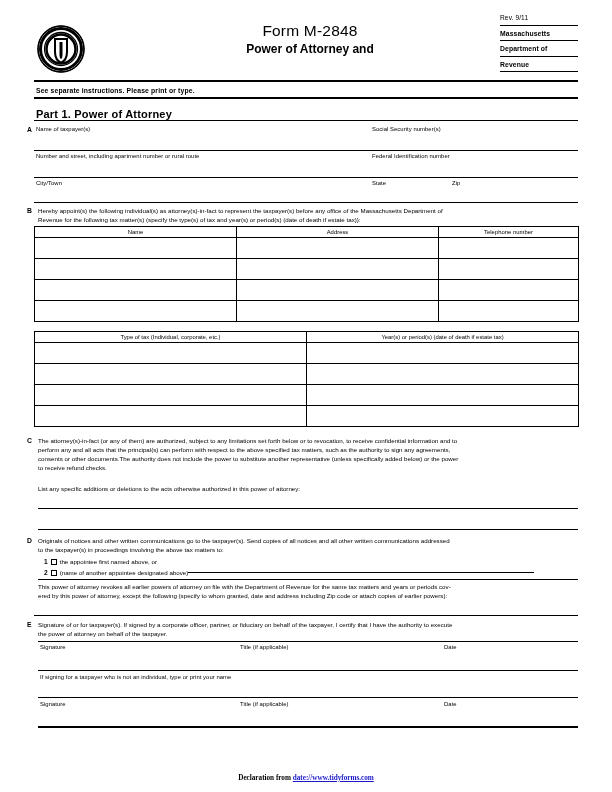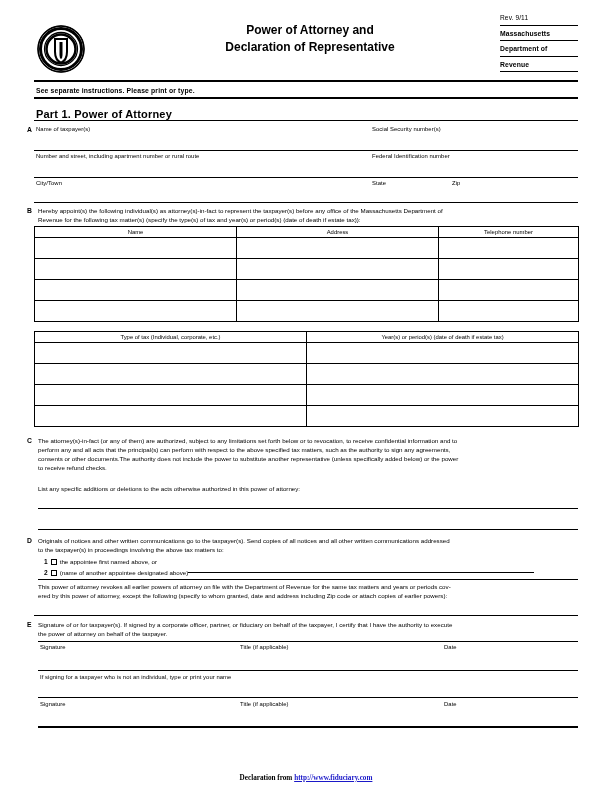--- a/index.html
+++ b/index.html
@@ -179,22 +179,22 @@
       <circle cx="50" cy="50" r="41" fill="none" stroke="#000" stroke-width="6"></circle>
       <circle cx="50" cy="50" r="33" fill="none" stroke="#000" stroke-width="2.5"></circle>
       <circle cx="50" cy="50" r="29" fill="none" stroke="#000" stroke-width="5"></circle>
       <path d="M36 28 L64 28 L64 56 Q64 74 50 80 Q36 74 36 56 Z" fill="#000"></path>
       <path d="M40 32 L60 32 L60 55 Q60 70 50 75 Q40 70 40 55 Z" fill="#fff"></path>
       <path d="M47 36 L53 36 L53 62 Q53 68 50 70 Q47 68 47 62 Z" fill="#000"></path>
       <circle cx="50" cy="50" r="46" fill="none" stroke="#000" stroke-width="2"></circle>
     </svg>
 
     <div class="title-block">
+      <div class="form-number">Form M-2848</div>
       <div class="form-title">Power of Attorney and</div>
-      <div class="form-title">Declaration of Representative</div>
     </div>
 
     <div class="rev-box">
       <div class="rev-row">Rev. 9/11</div>
       <div class="rev-row b">Massachusetts</div>
       <div class="rev-row b">Department of</div>
       <div class="rev-row b">Revenue</div>
     </div>
   </div>
 
@@ -324,16 +324,16 @@
 
   <div class="fld-label" style="left:40px; top:674px">If signing for a taxpayer who is not an individual, type or print your name</div>
   <div class="hr-thin" style="left:38px; width:540px; top:697px"></div>
 
   <div class="fld-label" style="left:40px; top:701px">Signature</div>
   <div class="fld-label" style="left:240px; top:701px">Title (if applicable)</div>
   <div class="fld-label" style="left:444px; top:701px">Date</div>
   <div class="hr-thick" style="left:38px; width:540px; top:726px; height:1.6px"></div>
 
   <div class="footer">
-    <span>Declaration from </span><span class="lnk" style="color: rgb(26, 24, 200);">http://www.fiduciary.com</span>
+    <span>Declaration from </span><span class="lnk" style="color: rgb(26, 24, 200);">date://www.tidyforms.com</span>
   </div>
 
 </div>
 
 </body></html>

